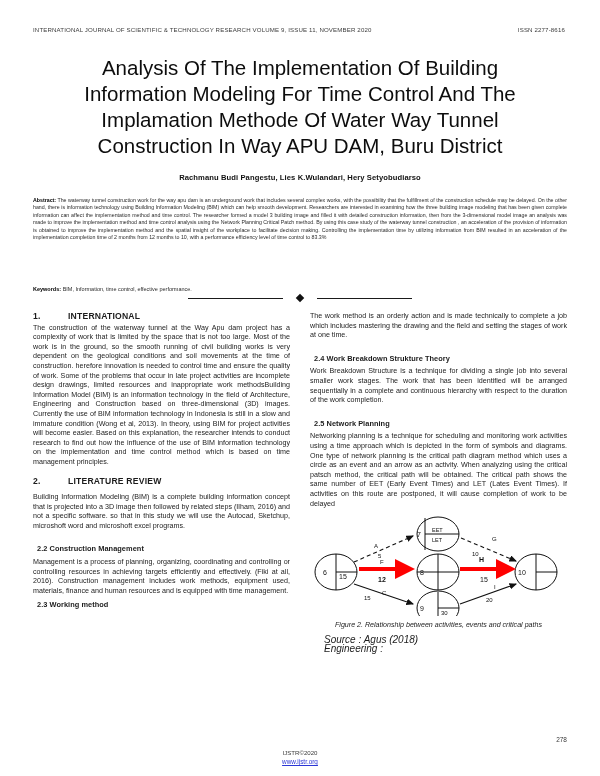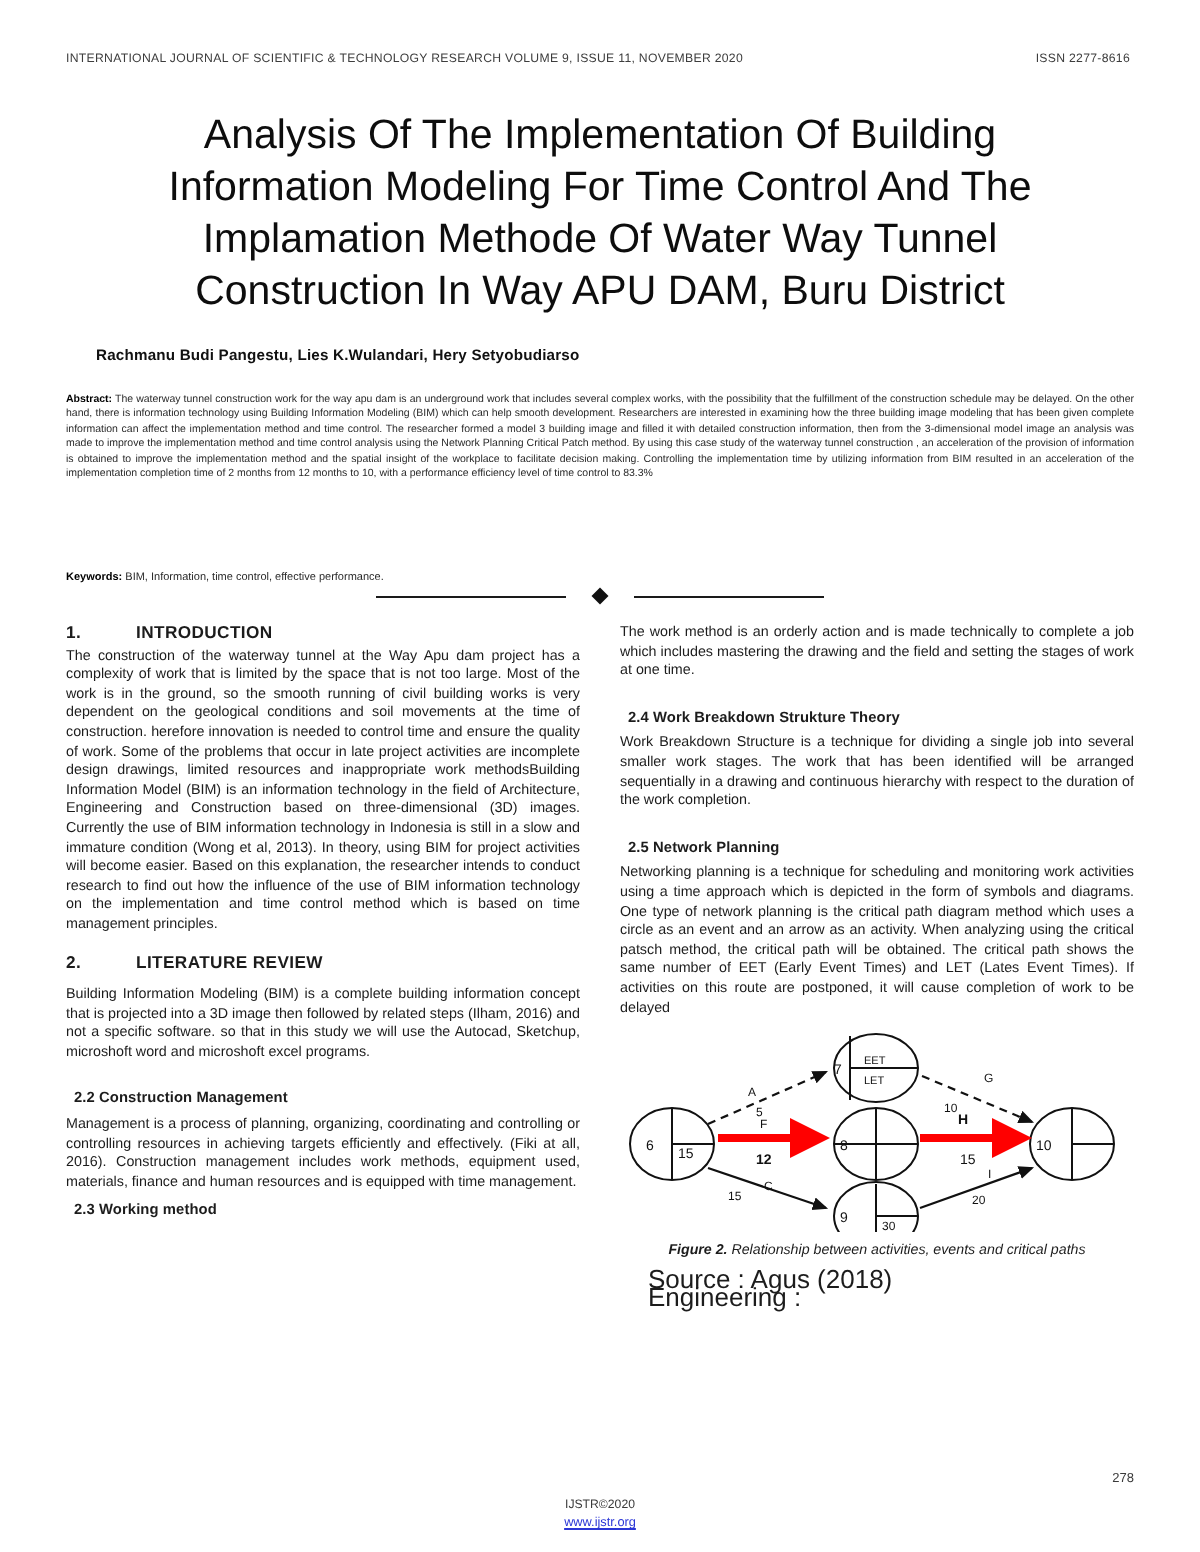--- a/index.html
+++ b/index.html
@@ -48,20 +48,21 @@
     line-height: 26px;
     font-weight: 400;
     color: #0d0d0d;
   }
   
   .authors {
     position: absolute;
     top: 173px;
     left: 48px;
     width: 504px;
+    text-align: center;
     font-size: 7.6px;
     font-weight: bold;
     letter-spacing: 0.1px;
     color: #111;
   }
   
   .abstract {
     position: absolute;
     top: 197px;
     left: 33px;
@@ -148,28 +149,29 @@
   .fig-caption {
     font-size: 7.1px;
     line-height: 9.4px;
     text-align: center;
     font-style: italic;
     margin-top: 5px;
     color: #1c1c1c;
   }
   .fig-caption b {
     font-style: italic;
-    font-weight: bold;
+    font-weight: normal;
   }
   .fig-source {
-    font-size: 13px;
+    font-size: 10px;
     line-height: 9.8px;
     margin-top: 4px;
     padding-left: 14px;
     color: #1c1c1c;
+    font-style: italic;
   }
   
   .pagenum {
     position: absolute;
     top: 736px;
     left: 0;
     width: 567px;
     text-align: right;
     font-size: 6.5px;
     color: #3a3a3a;
@@ -213,21 +215,21 @@
     <span class="rule"></span>
     <span class="diamond"></span>
     <span class="rule"></span>
   </div>
 
   <div class="columns">
 
     <div class="col">
       <div class="sec-head">
         <span class="num">1.</span>
-        <span>INTRODUCTION</span>
+        <span>INTERNATIONAL</span>
       </div>
       <p class="para">The construction of the waterway tunnel at the Way Apu dam project has a complexity of work that is limited by the space that is not too large. Most of the work is in the ground, so the smooth running of civil building works is very dependent on the geological conditions and soil movements at the time of construction. herefore innovation is needed to control time and ensure the quality of work. Some of the problems that occur in late project activities are incomplete design drawings, limited resources and inappropriate work methodsBuilding Information Model (BIM) is an information technology in the field of Architecture, Engineering and Construction based on three-dimensional (3D) images. Currently the use of BIM information technology in Indonesia is still in a slow and immature condition (Wong et al, 2013). In theory, using BIM for project activities will become easier. Based on this explanation, the researcher intends to conduct research to find out how the influence of the use of BIM information technology on the implementation and time control method which is based on time management principles.</p>
 
       <div class="gap"></div>
 
       <div class="sec-head">
         <span class="num">2.</span>
         <span>LITERATURE REVIEW</span>
       </div>
 
@@ -242,21 +244,21 @@
 
       <div class="sub-head">2.3 Working method</div>
     </div>
 
     <div class="col">
       <p class="para">The work method is an orderly action and is made technically to complete a job which includes mastering the drawing and the field and setting the stages of work at one time.</p>
 
       <div class="gap"></div>
 
       <div class="sub-head">2.4 Work Breakdown Strukture Theory</div>
-      <p class="para">Work Breakdown Structure is a technique for dividing a single job into several smaller work stages. The work that has been identified will be arranged sequentially in a drawing and continuous hierarchy with respect to the duration of the work completion.</p>
+      <p class="para">Work Breakdown Structure is a technique for dividing a single job into several smaller work stages. The work that has been identified will be arranged sequentially in a complete and continuous hierarchy with respect to the duration of the work completion.</p>
 
       <div class="gap"></div>
 
       <div class="sub-head">2.5 Network Planning</div>
       <p class="para">Networking planning is a technique for scheduling and monitoring work activities using a time approach which is depicted in the form of symbols and diagrams. One type of network planning  is the critical path diagram method which uses a circle as an event and an arrow as an activity. When analyzing using the critical patsch method, the critical path will be obtained. The critical path shows the same number of EET (Early Event Times) and LET (Lates Event Times). If activities on this route are postponed, it will cause completion of work to be delayed</p>
 
       <div class="figure">
         <svg width="250" height="100" viewBox="0 0 250 100">
           <defs>
             <marker id="ah" markerWidth="7" markerHeight="7" refX="6" refY="3" orient="auto">

